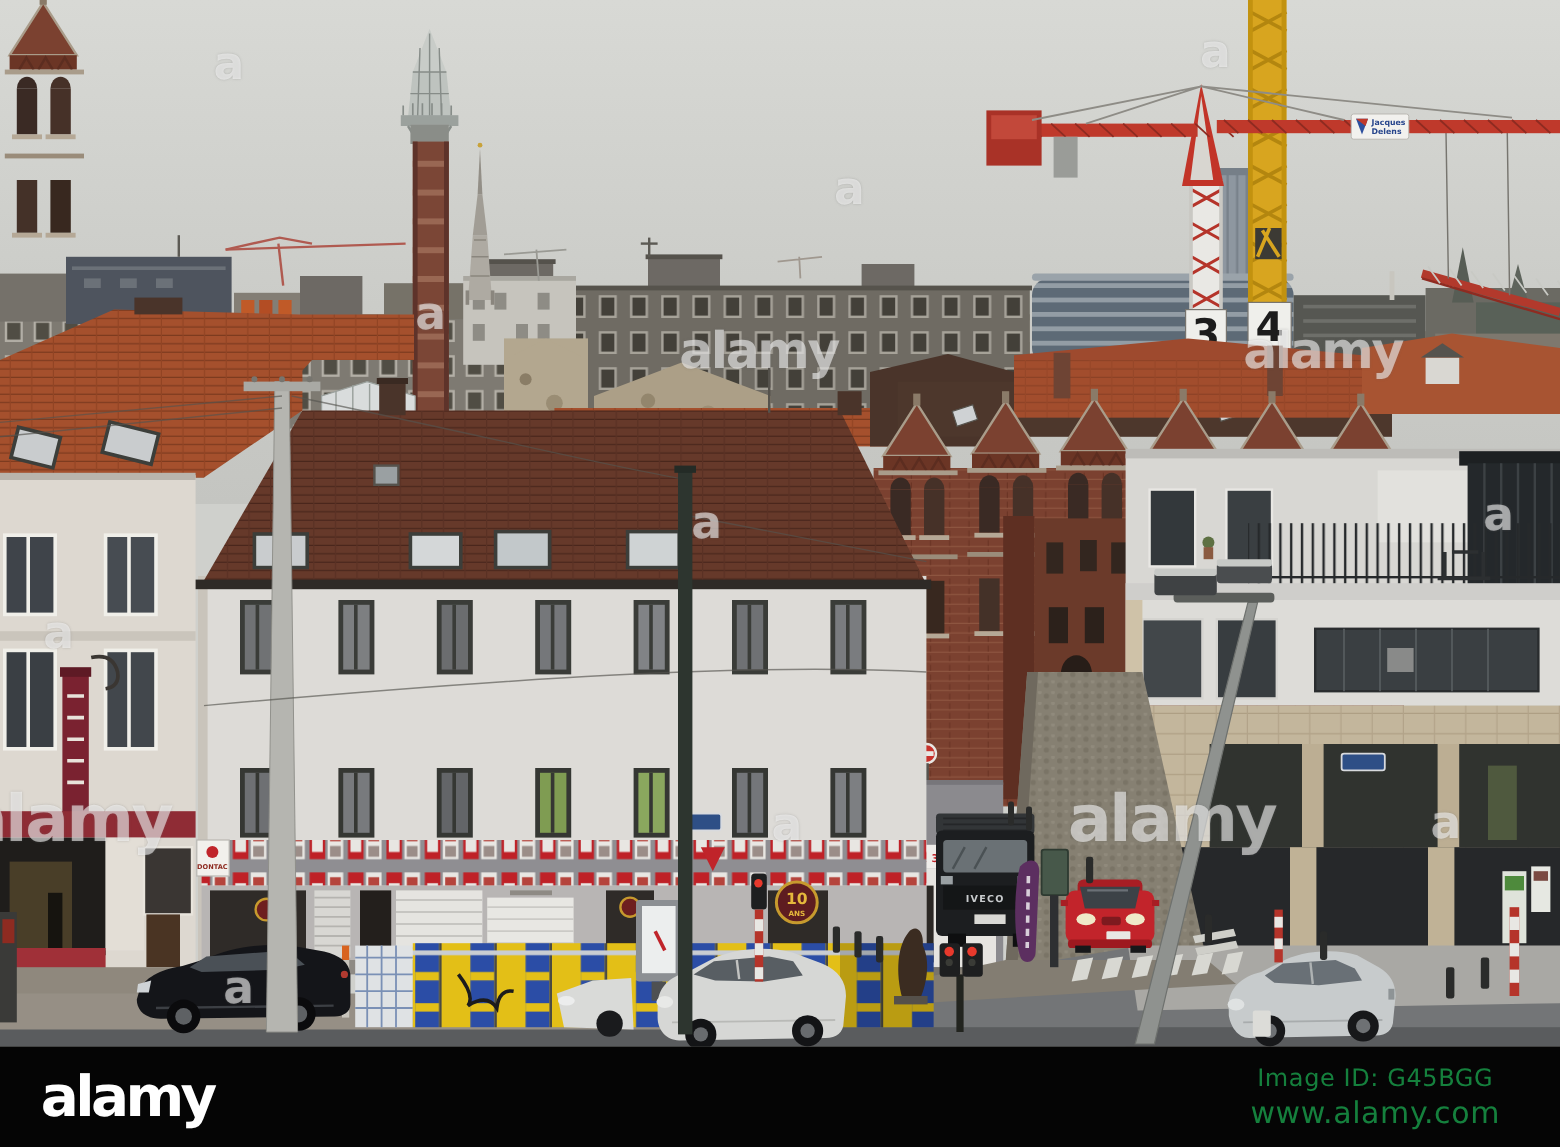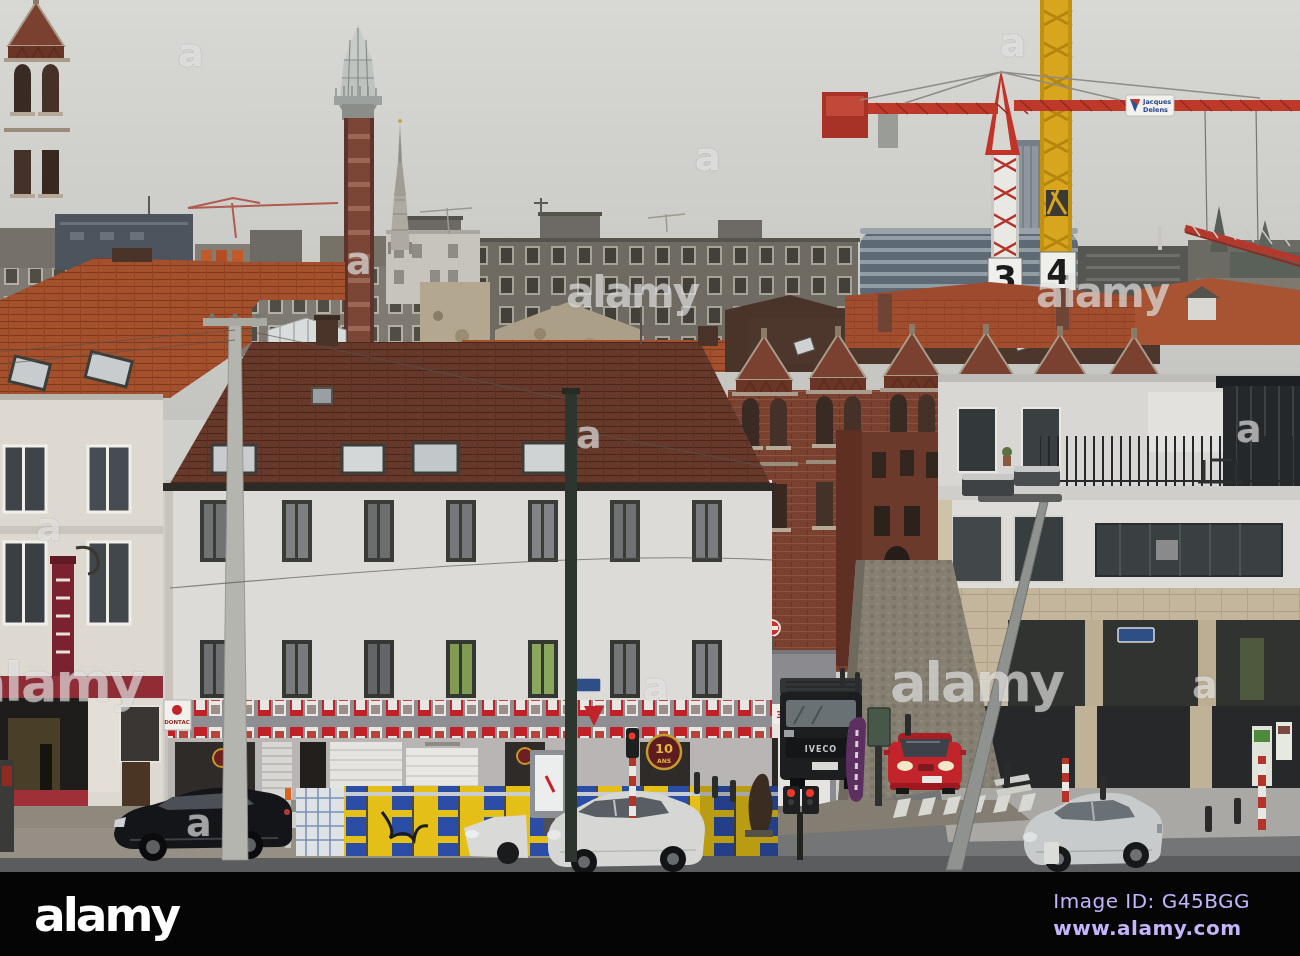--- a/index.html
+++ b/index.html
@@ -8,23 +8,23 @@
   svg{font-family:"DejaVu Sans","Liberation Sans",sans-serif;}
   
   .wm-layer{position:absolute;left:0;top:0;width:1300px;height:872px;pointer-events:none;}
   .wm{position:absolute;color:rgba(255,255,255,0.55);text-shadow:0 0 2px rgba(110,110,110,0.35);font-weight:700;line-height:1;user-select:none;}
   .wm-big{font-size:54px;letter-spacing:-2px;}
   .wm-mid{font-size:42px;letter-spacing:-2px;}
   .wm-a{font-size:38px;}
   
   .footer{position:absolute;left:0;top:872px;width:1300px;height:84px;background:#050505;display:flex;align-items:center;justify-content:space-between;box-sizing:border-box;padding:0 50px 0 34px;}
   .footer-logo{color:#fff;font-size:47px;font-weight:700;letter-spacing:-3px;line-height:1;}
-  .footer-right{text-align:left;color:#c4b5fd;}
+  .footer-right{text-align:center;color:#15803d;}
   .footer-id{font-size:20px;font-weight:400;letter-spacing:.5px;}
-  .footer-url{font-size:20px;font-weight:700;margin-top:3px;letter-spacing:.5px;}
+  .footer-url{font-size:25px;font-weight:400;margin-top:3px;letter-spacing:.5px;}
 </style>
 </head>
 <body>
 
 <div class="stage">
 
 <svg class="photo" viewBox="0 0 1300 872" role="img">
   <defs>
     <linearGradient id="sky" x1="0" y1="0" x2="0" y2="1">
       <stop offset="0" stop-color="#d8d9d5"></stop>

